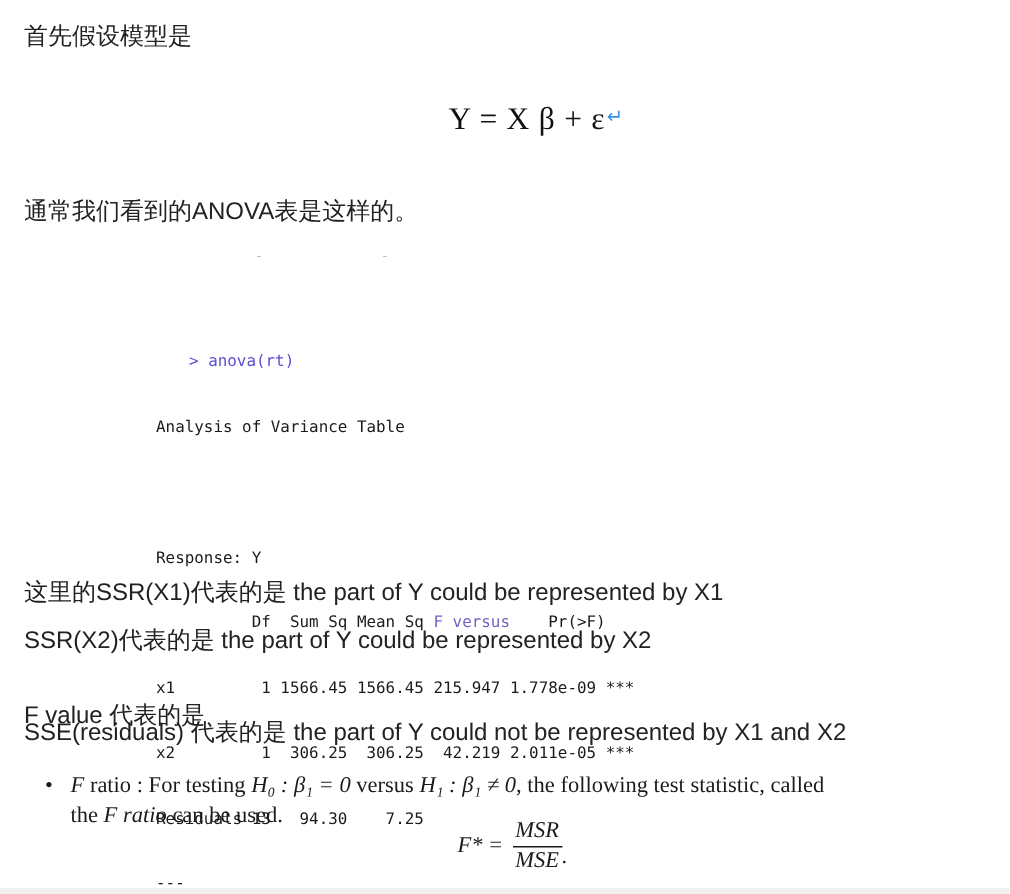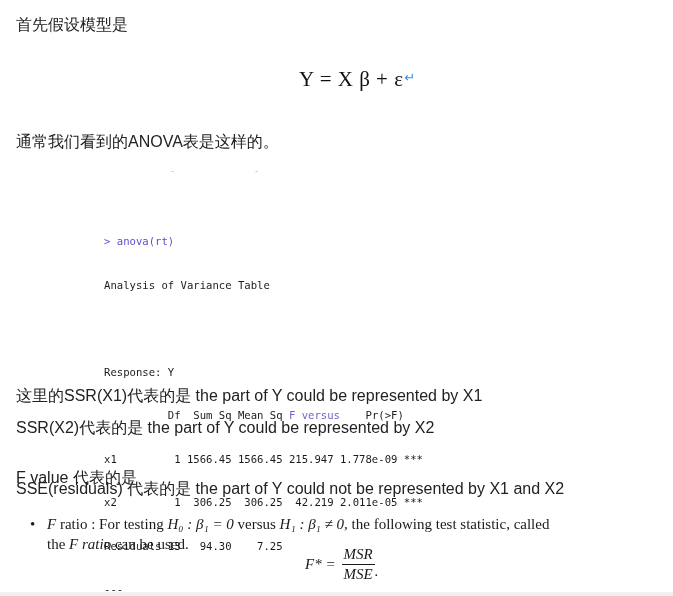--- a/index.html
+++ b/index.html
@@ -11,21 +11,21 @@
   .eq {
     position: absolute; left: 282px; top: 67px; font-family: "Liberation Serif", "DejaVu Serif", serif;
     font-size: 21px; color: #111; white-space: nowrap; letter-spacing: 0.5px; margin-left: 17px;
   }
   .eq .ret { color: #3b8ee8; font-size: 13px; vertical-align: 4px; margin-left: 1px; font-family: "DejaVu Sans", sans-serif; }
   .rcon {
     position: absolute; left: 104px; top: 176px; font-family: "DejaVu Sans Mono", "Liberation Mono", monospace;
     font-size: 10.6px; line-height: 14.5px; color: #1a1a1a; white-space: pre;
   }
   .rcon .line { height: 14.5px; }
-  .rcon .cmd { color: #5b4fd1; }
+  .rcon .cmd { color: #5b4fd1; margin-left: 22px; }
   .rcon .fhdr { color: #6f63c9; }
   .rcon .dash1, .rcon .dash2 { position: absolute; top: -8px; color: #bbb; font-size: 9px; }
   .bullet-block {
     position: absolute; left: 30px; top: 514px; width: 630px; font-family: "Liberation Serif", "DejaVu Serif", serif;
     font-size: 15px; line-height: 20px; color: #1a1a1a;
   }
   .bullet-block .dot { position: absolute; left: 0; top: 0; font-size: 15px; }
   .bullet-block .text { margin-left: 17px; white-space: nowrap; }
   .bullet-block .i { font-style: italic; }
   .bullet-block .b { font-weight: normal; }

